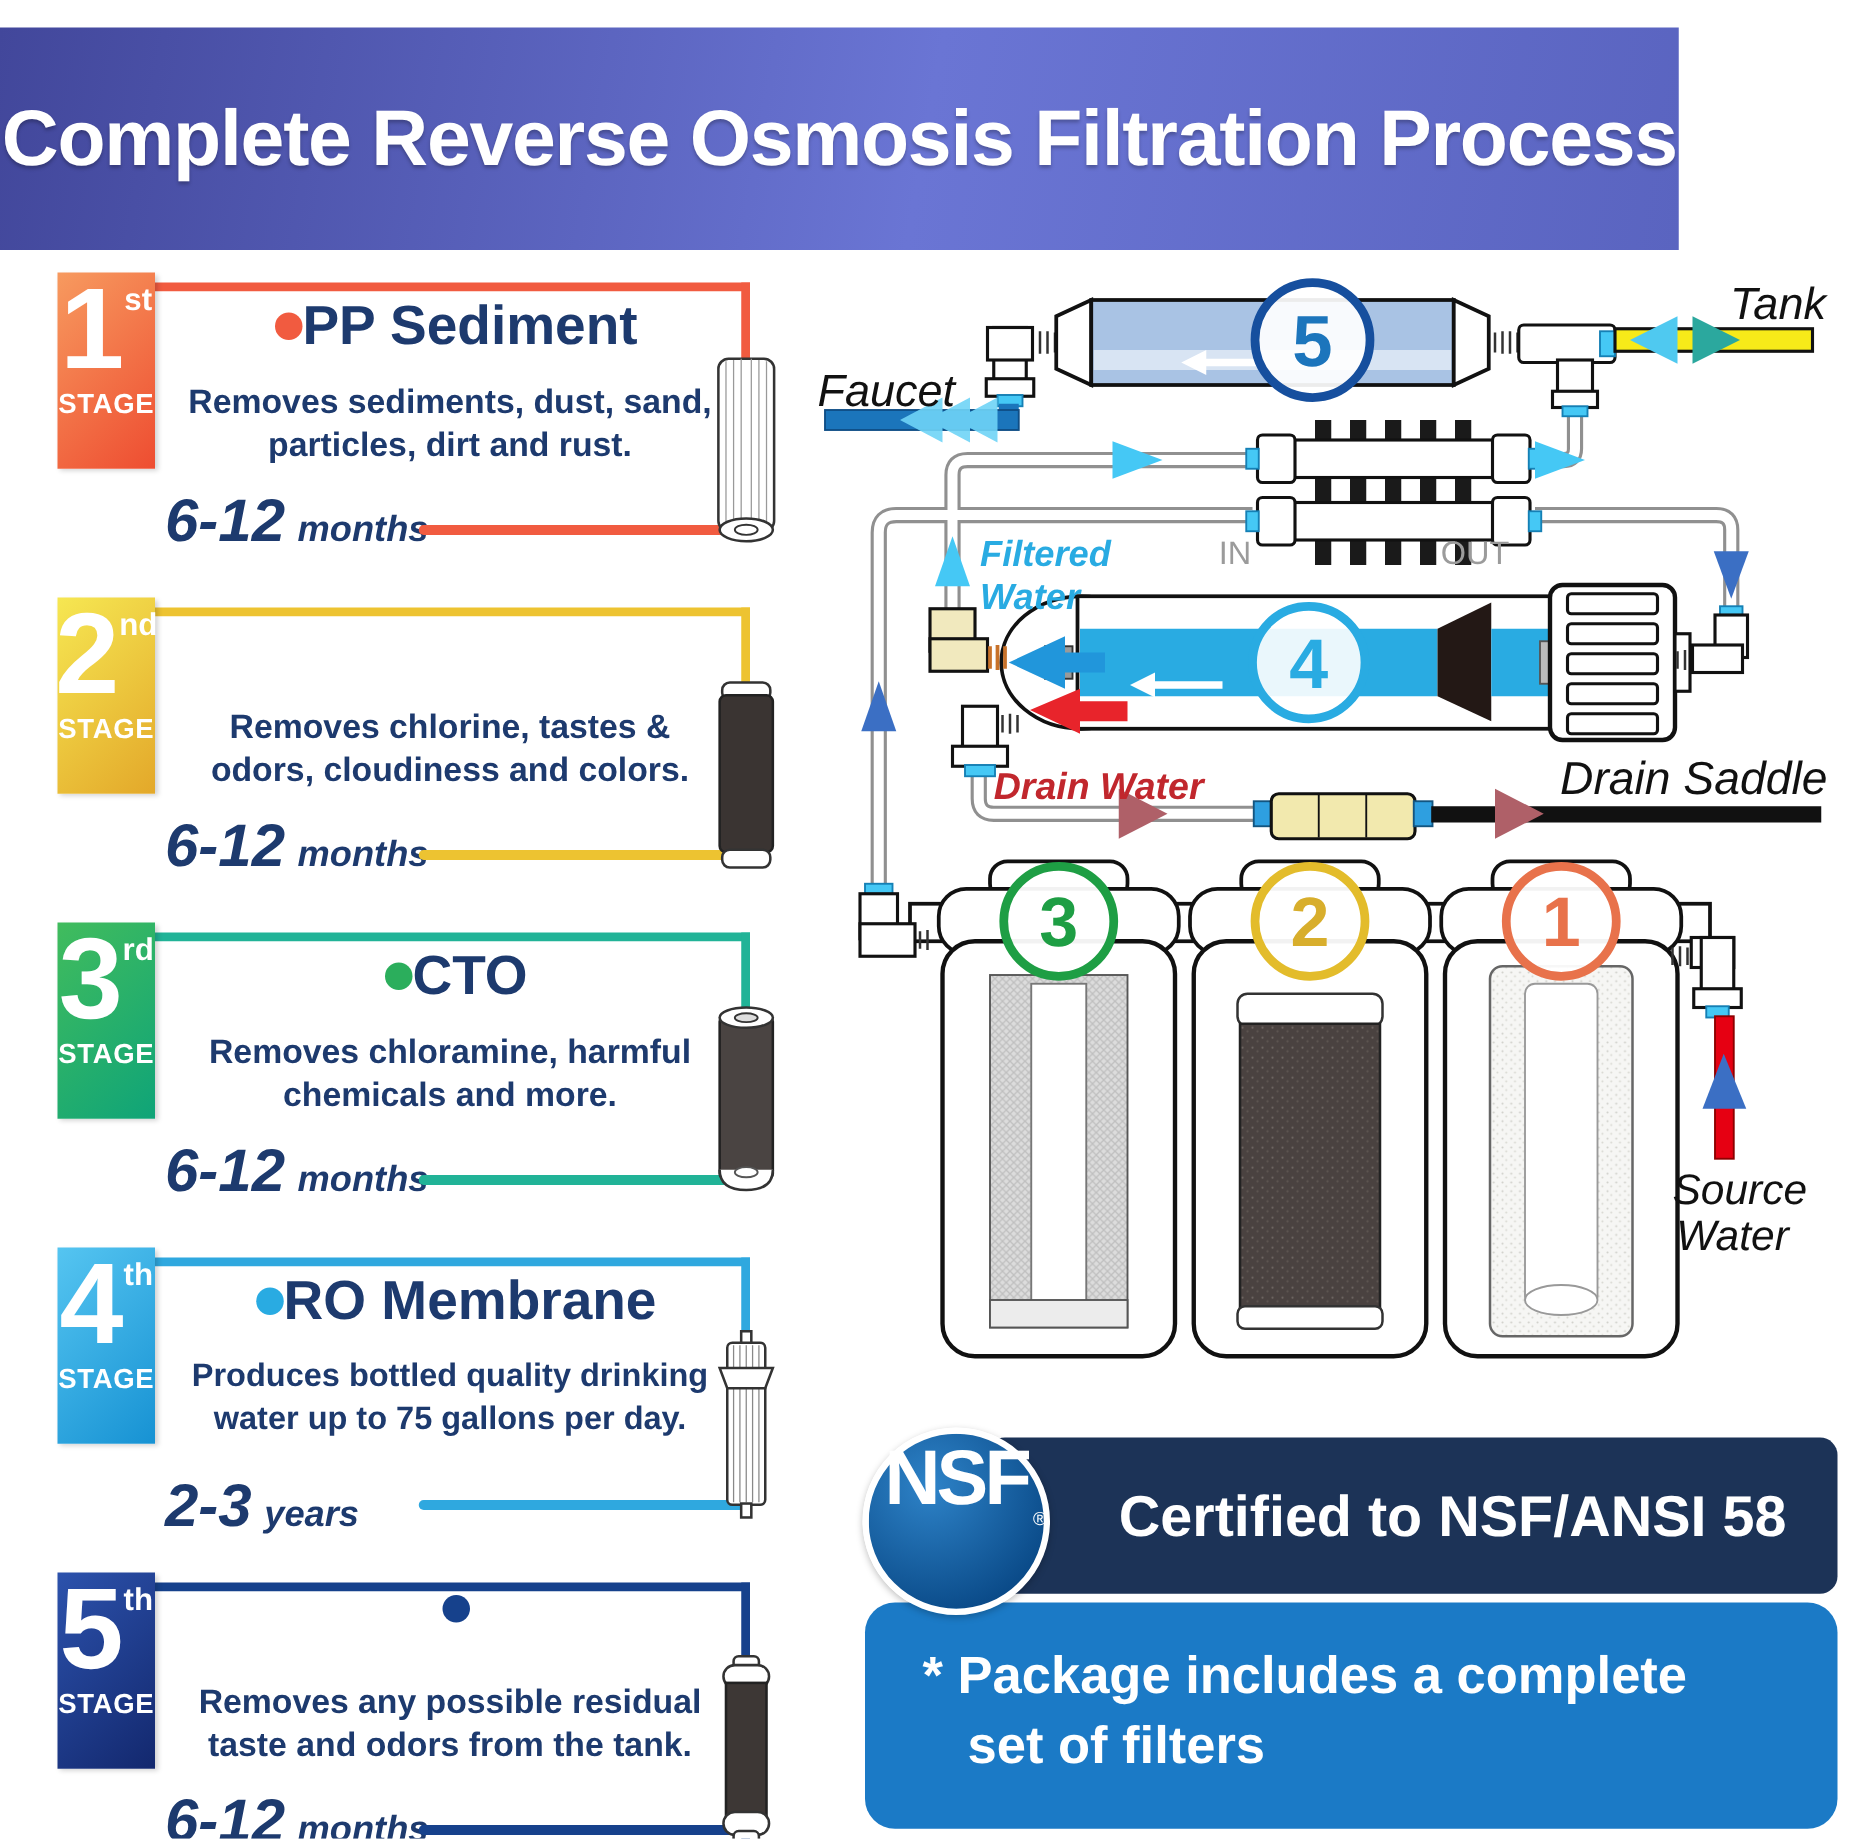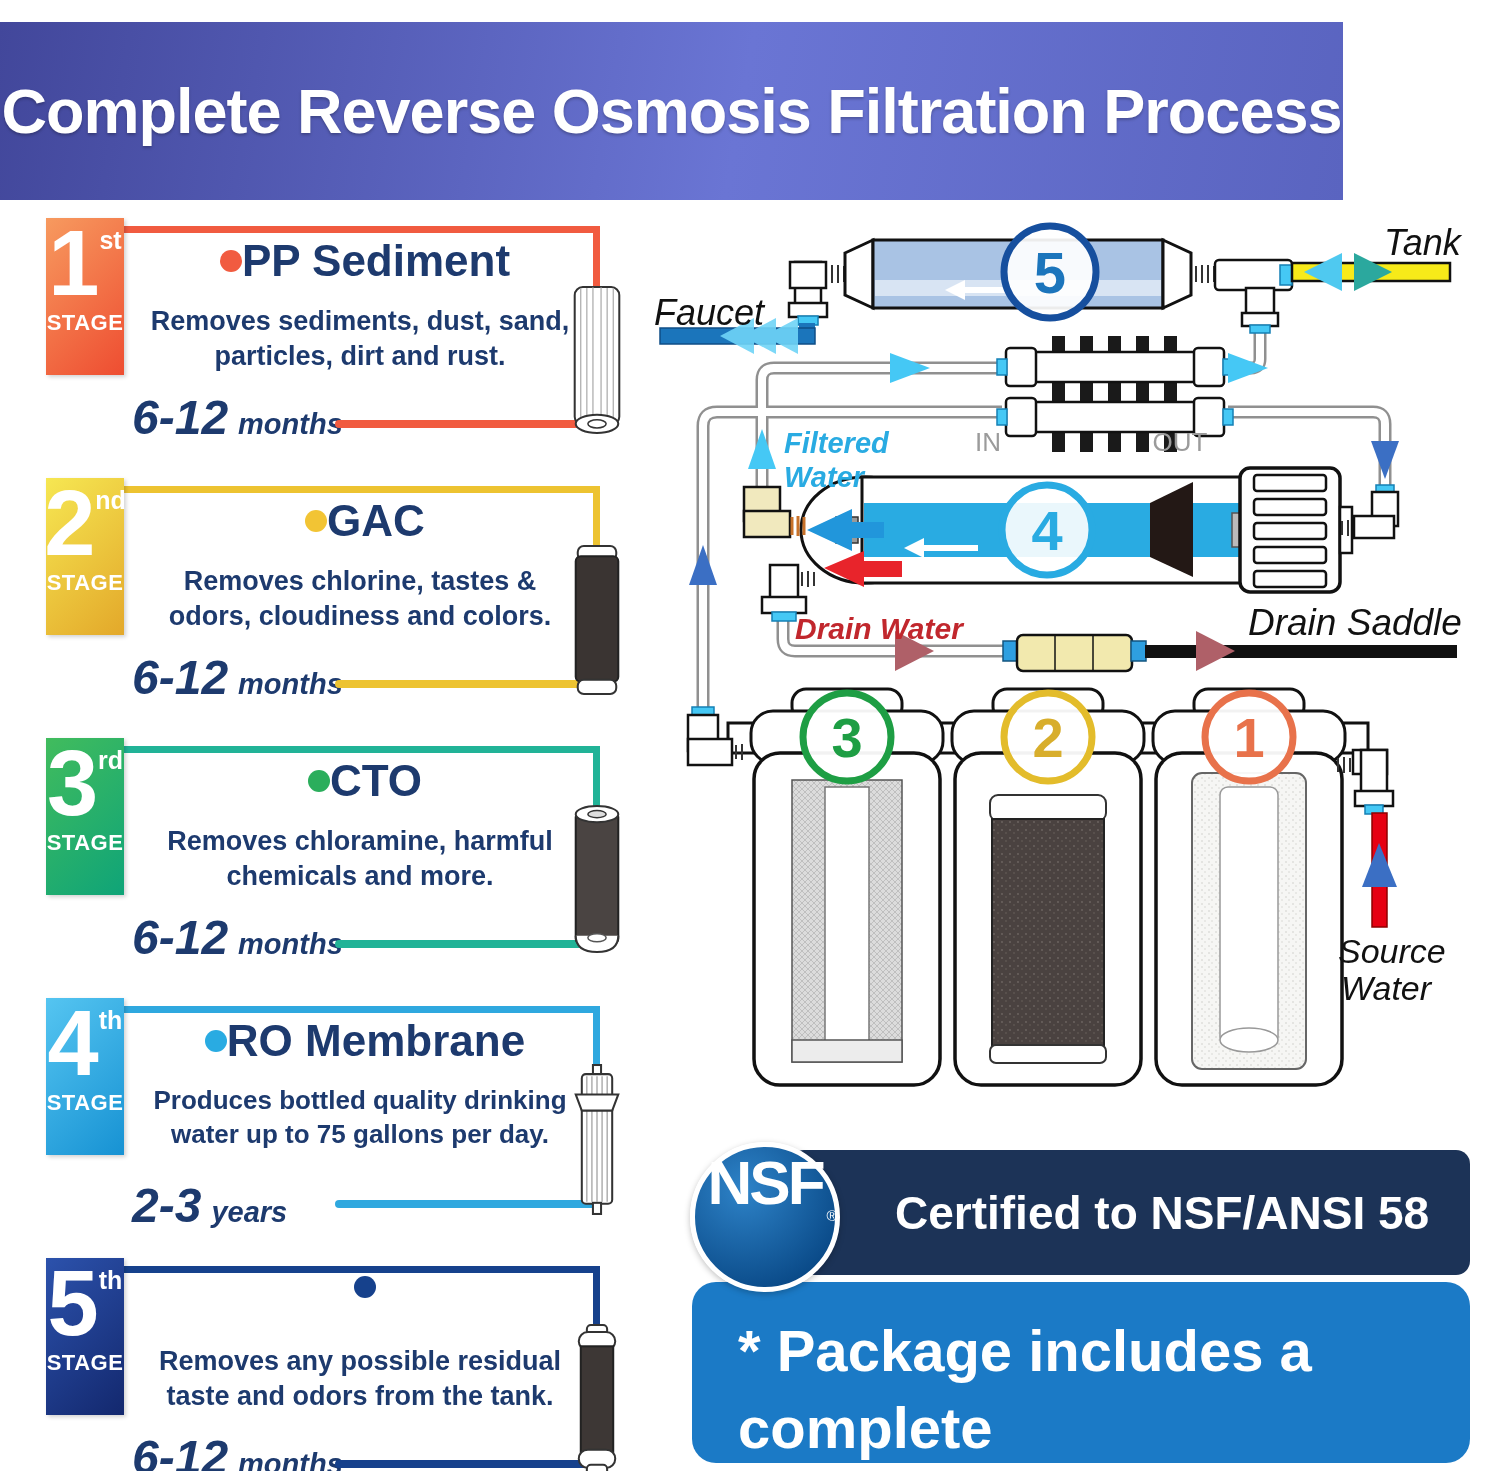--- a/index.html
+++ b/index.html
@@ -56,21 +56,21 @@
            box-sizing:border-box;padding-left:105px;z-index:1;}
   .certbar span{color:#fff;font-size:46px;font-weight:700;}
   .nsfcircle{position:absolute;left:690px;top:1142px;width:150px;height:150px;z-index:2;
              border-radius:50%;background:radial-gradient(circle at 35% 30%,#2E83C8,#0A4A88 78%);
              border:5px solid #fff;box-sizing:border-box;display:flex;align-items:flex-start;
              justify-content:center;box-shadow:0 2px 6px rgba(0,0,0,.25);}
   .nsfcircle .logo{color:#fff;font-size:62px;font-weight:800;letter-spacing:-3px;position:relative;}
   .nsfcircle .reg{position:absolute;right:-12px;bottom:-6px;font-size:15px;font-weight:400;}
   .pkgbox{position:absolute;left:692px;top:1282px;width:778px;height:181px;
           background:#1B7AC6;border-radius:24px;box-sizing:border-box;
-          padding:30px 30px 10px 46px;color:#fff;font-size:58px;font-weight:700;line-height:1.33;}
+          padding:30px 30px 10px 46px;color:#fff;font-size:42px;font-weight:700;line-height:1.33;}
   .pkgbox .l2{margin-left:36px;}
   svg text{font-family:"Liberation Sans",sans-serif;}
 </style>
 </head>
 <body>
 
 <div class="canvas">
 
   <div class="header">
     <h1>Complete Reverse Osmosis Filtration Process</h1>
@@ -109,24 +109,20 @@
 
   <div class="stage s2" style="top:478px">
     <div class="frame"></div>
     <div class="stagebox">
       <div class="bignum">
           <span class="n">2</span>
           <span class="o">nd</span>
         </div>
       <div class="stageword">STAGE</div>
     </div>
-    <div class="stitle">
-        <span class="bullet"></span>
-        <span class="sname">GAC</span>
-      </div>
     <div class="sdesc">Removes chlorine, tastes &amp; odors, cloudiness and colors.</div>
     <div class="sdur"><span class="big">6-12</span><span class="small">months</span></div>
     <div class="dline"></div>
     <svg class="filterart" viewBox="0 0 50 150">
       <rect x="6" y="2" width="38" height="14" rx="6" fill="#fff" stroke="#333" stroke-width="2"></rect>
       <rect x="4" y="12" width="42" height="124" rx="5" fill="#3A3432" stroke="#222" stroke-width="2"></rect>
       <rect x="6" y="134" width="38" height="14" rx="6" fill="#fff" stroke="#333" stroke-width="2"></rect>
     </svg>
   </div>
 

